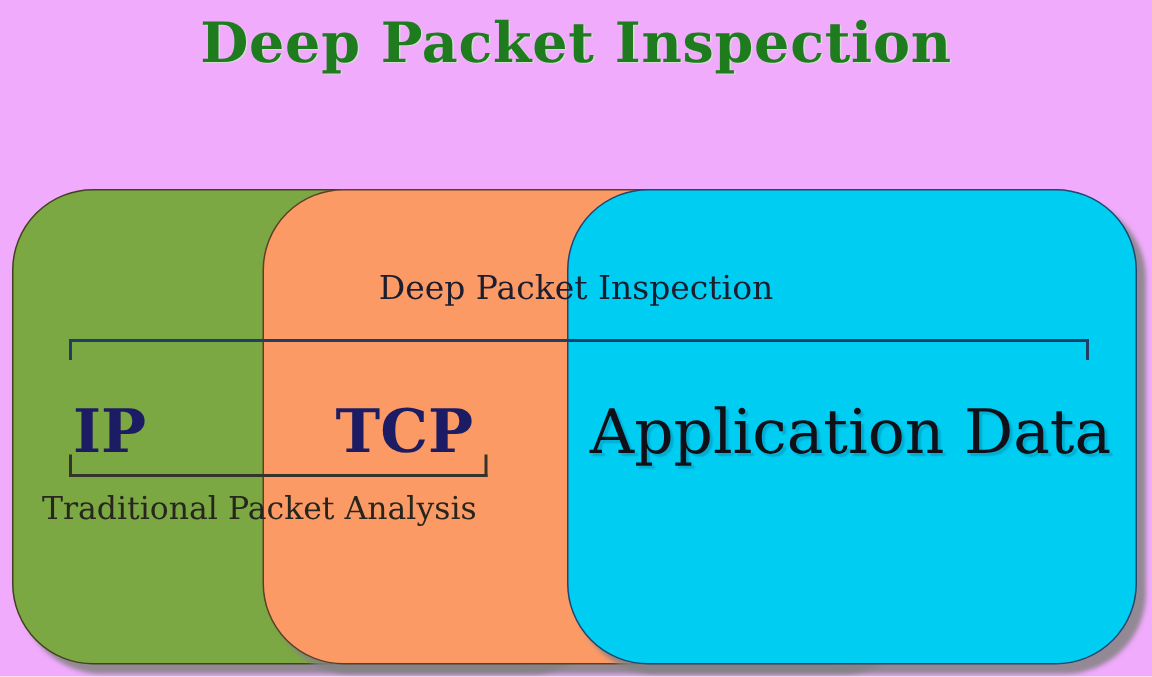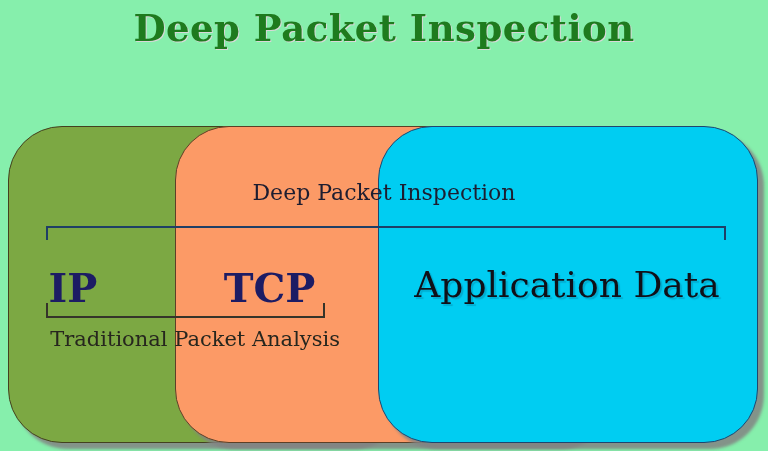--- a/index.html
+++ b/index.html
@@ -5,21 +5,21 @@
   html, body {
     margin: 0;
     padding: 0;
     background: #ffffff;
     font-family: "DejaVu Serif", "Liberation Serif", serif;
   }
   .stage {
     position: relative;
     width: 768px;
     height: 451px;
-    background: #86efac;
+    background: #f0abfc;
     overflow: hidden;
   }
   .title {
     position: absolute;
     top: 6px;
     left: 0;
     width: 768px;
     text-align: center;
     font-size: 37px;
     font-weight: bold;
@@ -85,21 +85,21 @@
     text-align: center;
     font-size: 22px;
     color: #1d1d30;
     z-index: 11;
   }
   .tpa-label {
     position: absolute;
     left: 28px;
     top: 327px;
     width: 312px;
-    text-align: right;
+    text-align: left;
     font-size: 21px;
     color: #26261e;
     z-index: 11;
   }
   .proto-label {
     position: absolute;
     top: 264px;
     text-align: center;
     font-size: 40px;
     font-weight: bold;
@@ -107,21 +107,21 @@
     z-index: 11;
   }
   .proto-ip   { left: 0px;   width: 146px; }
   .proto-tcp  { left: 168px; width: 203px; }
   .app-label {
     position: absolute;
     left: 378px;
     top: 264px;
     width: 378px;
     text-align: center;
-    font-size: 36px;
+    font-size: 41px;
     color: #101018;
     text-shadow: 2px 2px 1px rgba(0,80,110,0.25);
     z-index: 11;
   }
 </style>
 </head>
 <body>
 
 <div class="stage">
 

